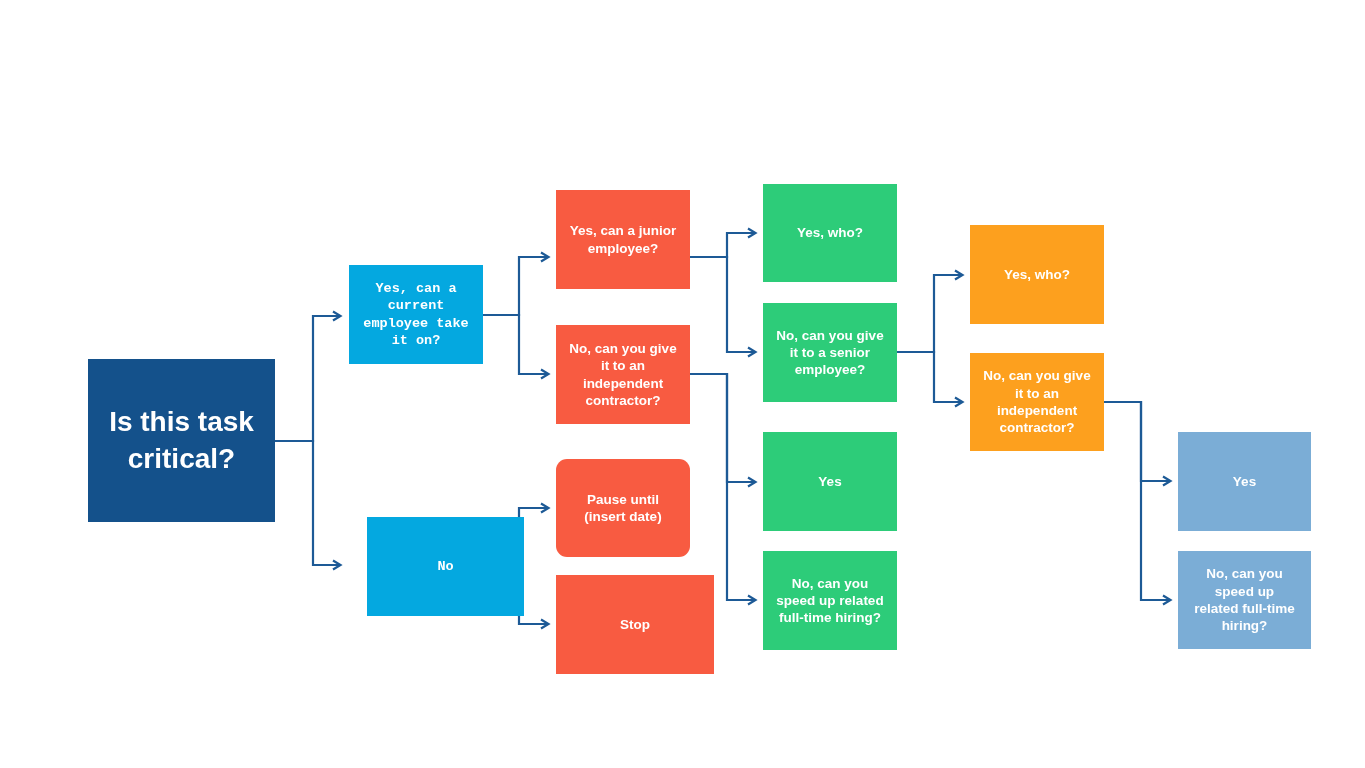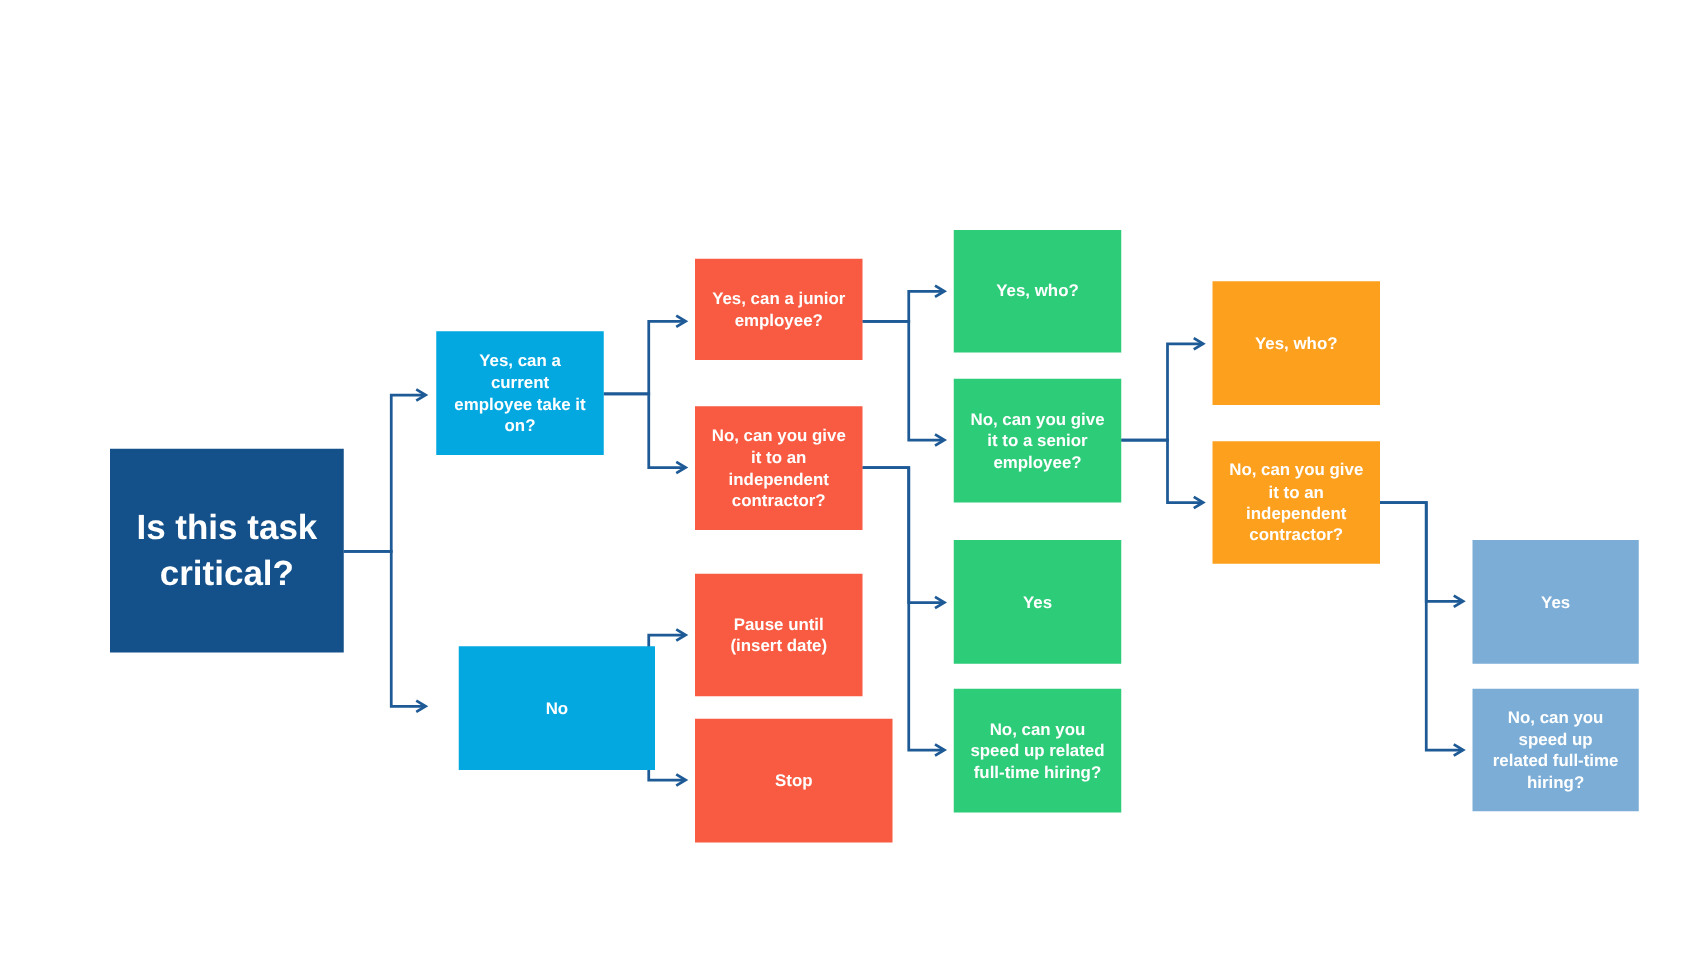--- a/index.html
+++ b/index.html
@@ -51,21 +51,21 @@
     justify-content: center;
     text-align: center;
     color: #ffffff;
     font-weight: 700;
     font-size: 13.5px;
     line-height: 1.28;
     padding: 0 13px;
     box-sizing: border-box;
   }
   .node.navy  { background: var(--c-navy); font-size: 28px; line-height: 1.3; }
-  .node.cyan  { background: var(--c-cyan); }
+  .node.cyan  { background: var(--c-cyan); font-family: Liberation Mono, monospace; }
   .node.red   { background: var(--c-red); }
   .node.green { background: var(--c-green); }
   .node.orange{ background: var(--c-orange); }
   .node.steel { background: var(--c-steel); }
 </style>
 </head>
 <body>
 
 <div class="canvas">
 
@@ -88,23 +88,23 @@
     <path d="M690,374 H727 V600 H755" marker-end="url(#arrow)"></path>
     <path d="M897,352 H934 V275 H962" marker-end="url(#arrow)"></path>
     <path d="M897,352 H934 V402 H962" marker-end="url(#arrow)"></path>
     <path d="M1104,402 H1141 V481 H1170" marker-end="url(#arrow)"></path>
     <path d="M1104,402 H1141 V600 H1170" marker-end="url(#arrow)"></path>
   </svg>
 
   <div class="node navy" style="left:88px;  top:359px; width:187px; height:163px;">Is this task critical?</div>
   <div class="node cyan" style="left:349px; top:265px; width:134px; height:99px;">Yes, can a current employee take it on?</div>
   <div class="node cyan" style="left:367px; top:517px; width:157px; height:99px;">No</div>
-  <div class="node red" style="left:556px; top:207px; width:134px; height:81px;">Yes, can a junior employee?</div>
+  <div class="node red" style="left:556px; top:190px; width:134px; height:99px;">Yes, can a junior employee?</div>
   <div class="node red" style="left:556px; top:325px; width:134px; height:99px;">No, can you give it to an independent contractor?</div>
-  <div class="node red" style="left:556px; top:459px; width:134px; height:98px;">Pause until (insert date)</div>
+  <div class="node red" style="left:556px; top:459px; width:134px; height:98px;border-radius:11px;">Pause until (insert date)</div>
   <div class="node red" style="left:556px; top:575px; width:158px; height:99px;">Stop</div>
   <div class="node green" style="left:763px; top:184px; width:134px; height:98px;">Yes, who?</div>
   <div class="node green" style="left:763px; top:303px; width:134px; height:99px;">No, can you give it to a senior employee?</div>
   <div class="node green" style="left:763px; top:432px; width:134px; height:99px;">Yes</div>
   <div class="node green" style="left:763px; top:551px; width:134px; height:99px;">No, can you speed up related full-time hiring?</div>
   <div class="node orange" style="left:970px; top:225px; width:134px; height:99px;">Yes, who?</div>
   <div class="node orange" style="left:970px; top:353px; width:134px; height:98px;">No, can you give it to an independent contractor?</div>
   <div class="node steel" style="left:1178px; top:432px; width:133px; height:99px;">Yes</div>
   <div class="node steel" style="left:1178px; top:551px; width:133px; height:98px;">No, can you speed up related full-time hiring?</div>
 

